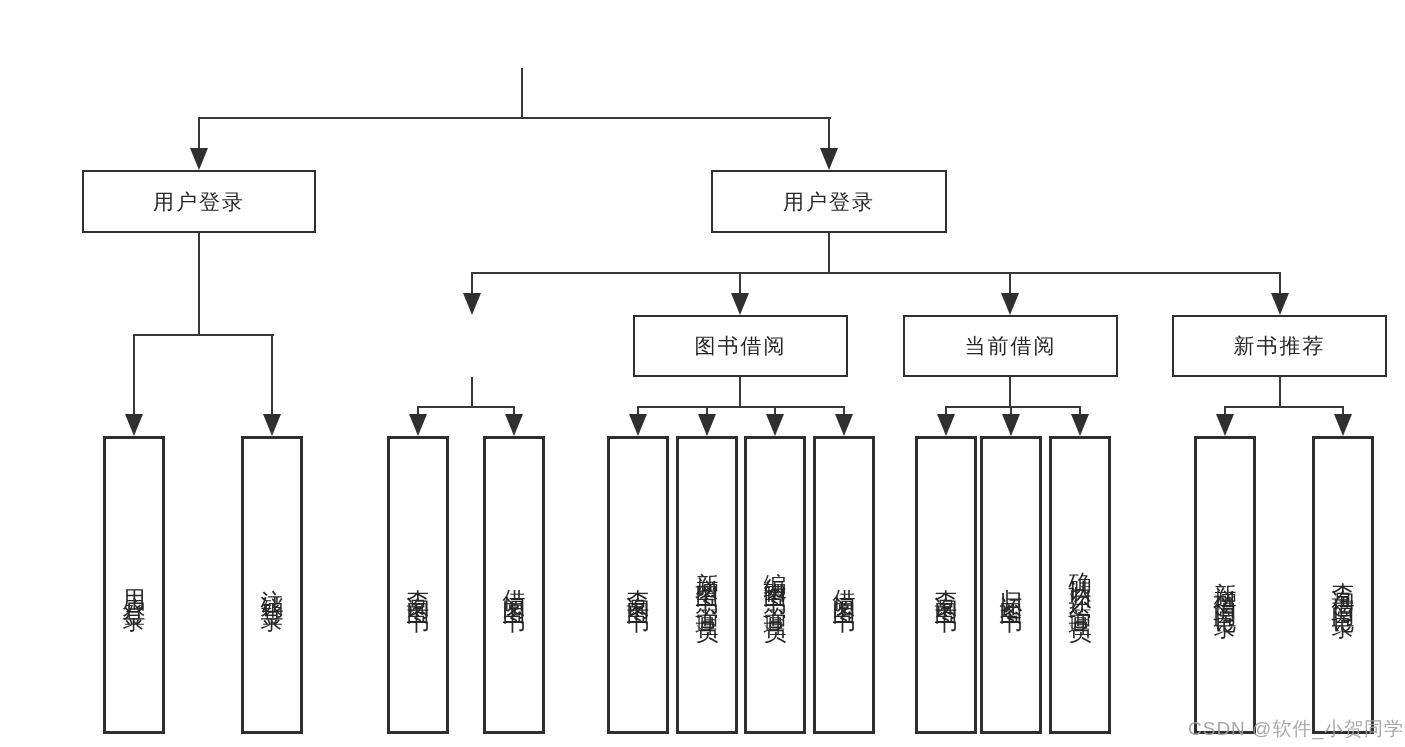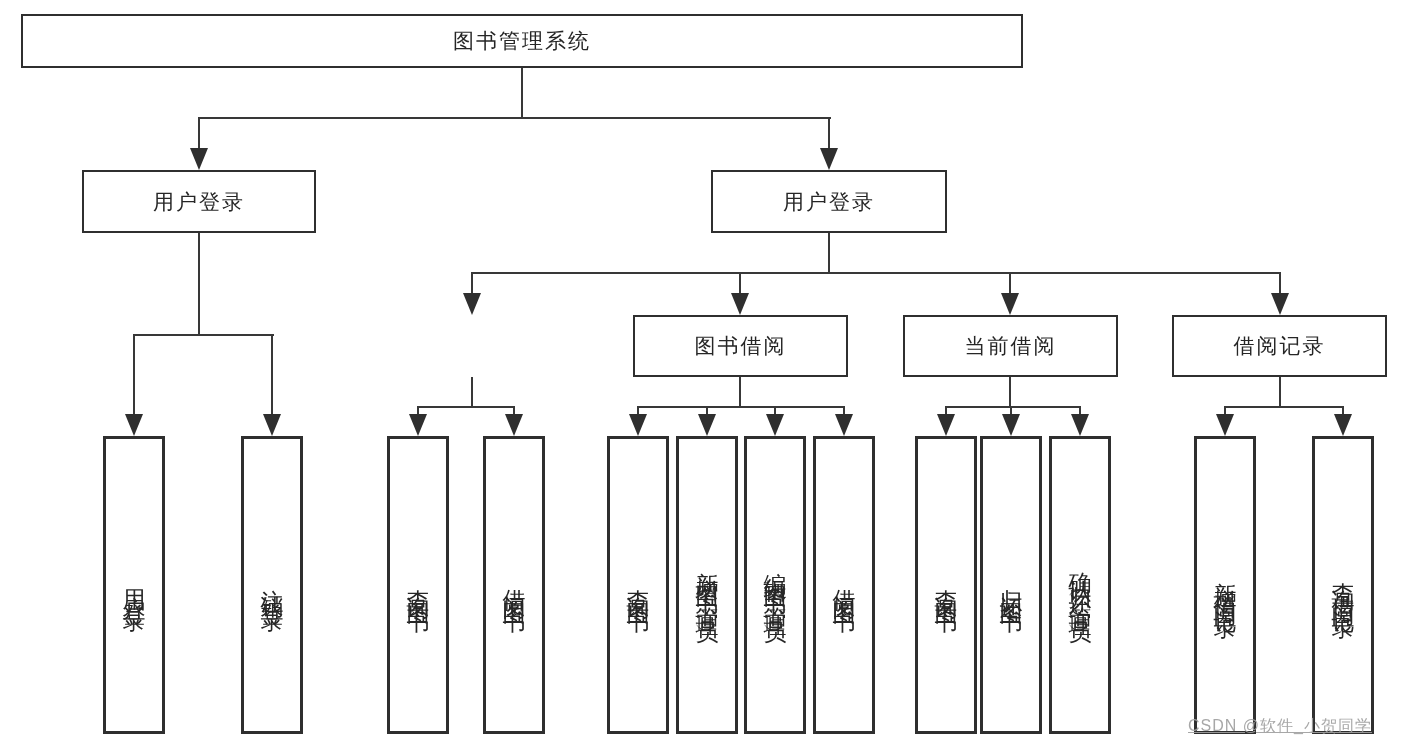--- a/index.html
+++ b/index.html
@@ -24,32 +24,29 @@
   .vbox .lbl{
     writing-mode:vertical-rl;font-size:23px;letter-spacing:7px;line-height:1;
   }
   .ln{position:absolute;background:var(--line);}
   .tri{
     position:absolute;width:0;height:0;
     border-left:9px solid transparent;border-right:9px solid transparent;
     border-top:22px solid var(--border);
   }
   .watermark{
-    position:absolute;font-size:16px;color:var(--wm);white-space:nowrap;
-    letter-spacing:1px;opacity:.92;text-decoration:underline;
+    position:absolute;font-size:19px;color:var(--wm);white-space:nowrap;
+    letter-spacing:1px;opacity:.92;
   }
 </style>
 </head>
 <body>
 
 <div id="canvas">
 
-  <div class="box" style="left:21px;top:14px;width:1002px;height:54px">
-    <span class="lbl">图书管理系统</span>
-  </div>
 
   <div class="ln" style="left:521px;top:68px;width:2px;height:50px"></div>
   <div class="ln" style="left:198px;top:117px;width:633px;height:2px"></div>
   <div class="ln" style="left:198px;top:117px;width:2px;height:33px"></div>
   <div class="tri" style="left:190px;top:148px"></div>
   <div class="ln" style="left:828px;top:117px;width:2px;height:33px"></div>
   <div class="tri" style="left:820px;top:148px"></div>
 
   <div class="box" style="left:82px;top:170px;width:234px;height:63px">
     <span class="lbl">用户登录</span>
@@ -76,21 +73,21 @@
   <div class="ln" style="left:1279px;top:272px;width:2px;height:23px"></div>
   <div class="tri" style="left:1271px;top:293px"></div>
 
   <div class="box" style="left:633px;top:315px;width:215px;height:62px">
     <span class="lbl">图书借阅</span>
   </div>
   <div class="box" style="left:903px;top:315px;width:215px;height:62px">
     <span class="lbl">当前借阅</span>
   </div>
   <div class="box" style="left:1172px;top:315px;width:215px;height:62px">
-    <span class="lbl">借阅记录</span>
+    <span class="lbl">新书推荐</span>
   </div>
 
   <div class="ln" style="left:471px;top:377px;width:2px;height:30px"></div>
   <div class="ln" style="left:417px;top:406px;width:98px;height:2px"></div>
   <div class="ln" style="left:417px;top:406px;width:2px;height:10px"></div>
   <div class="tri" style="left:409px;top:414px"></div>
   <div class="ln" style="left:513px;top:406px;width:2px;height:10px"></div>
   <div class="tri" style="left:505px;top:414px"></div>
 
   <div class="ln" style="left:739px;top:377px;width:2px;height:30px"></div>

